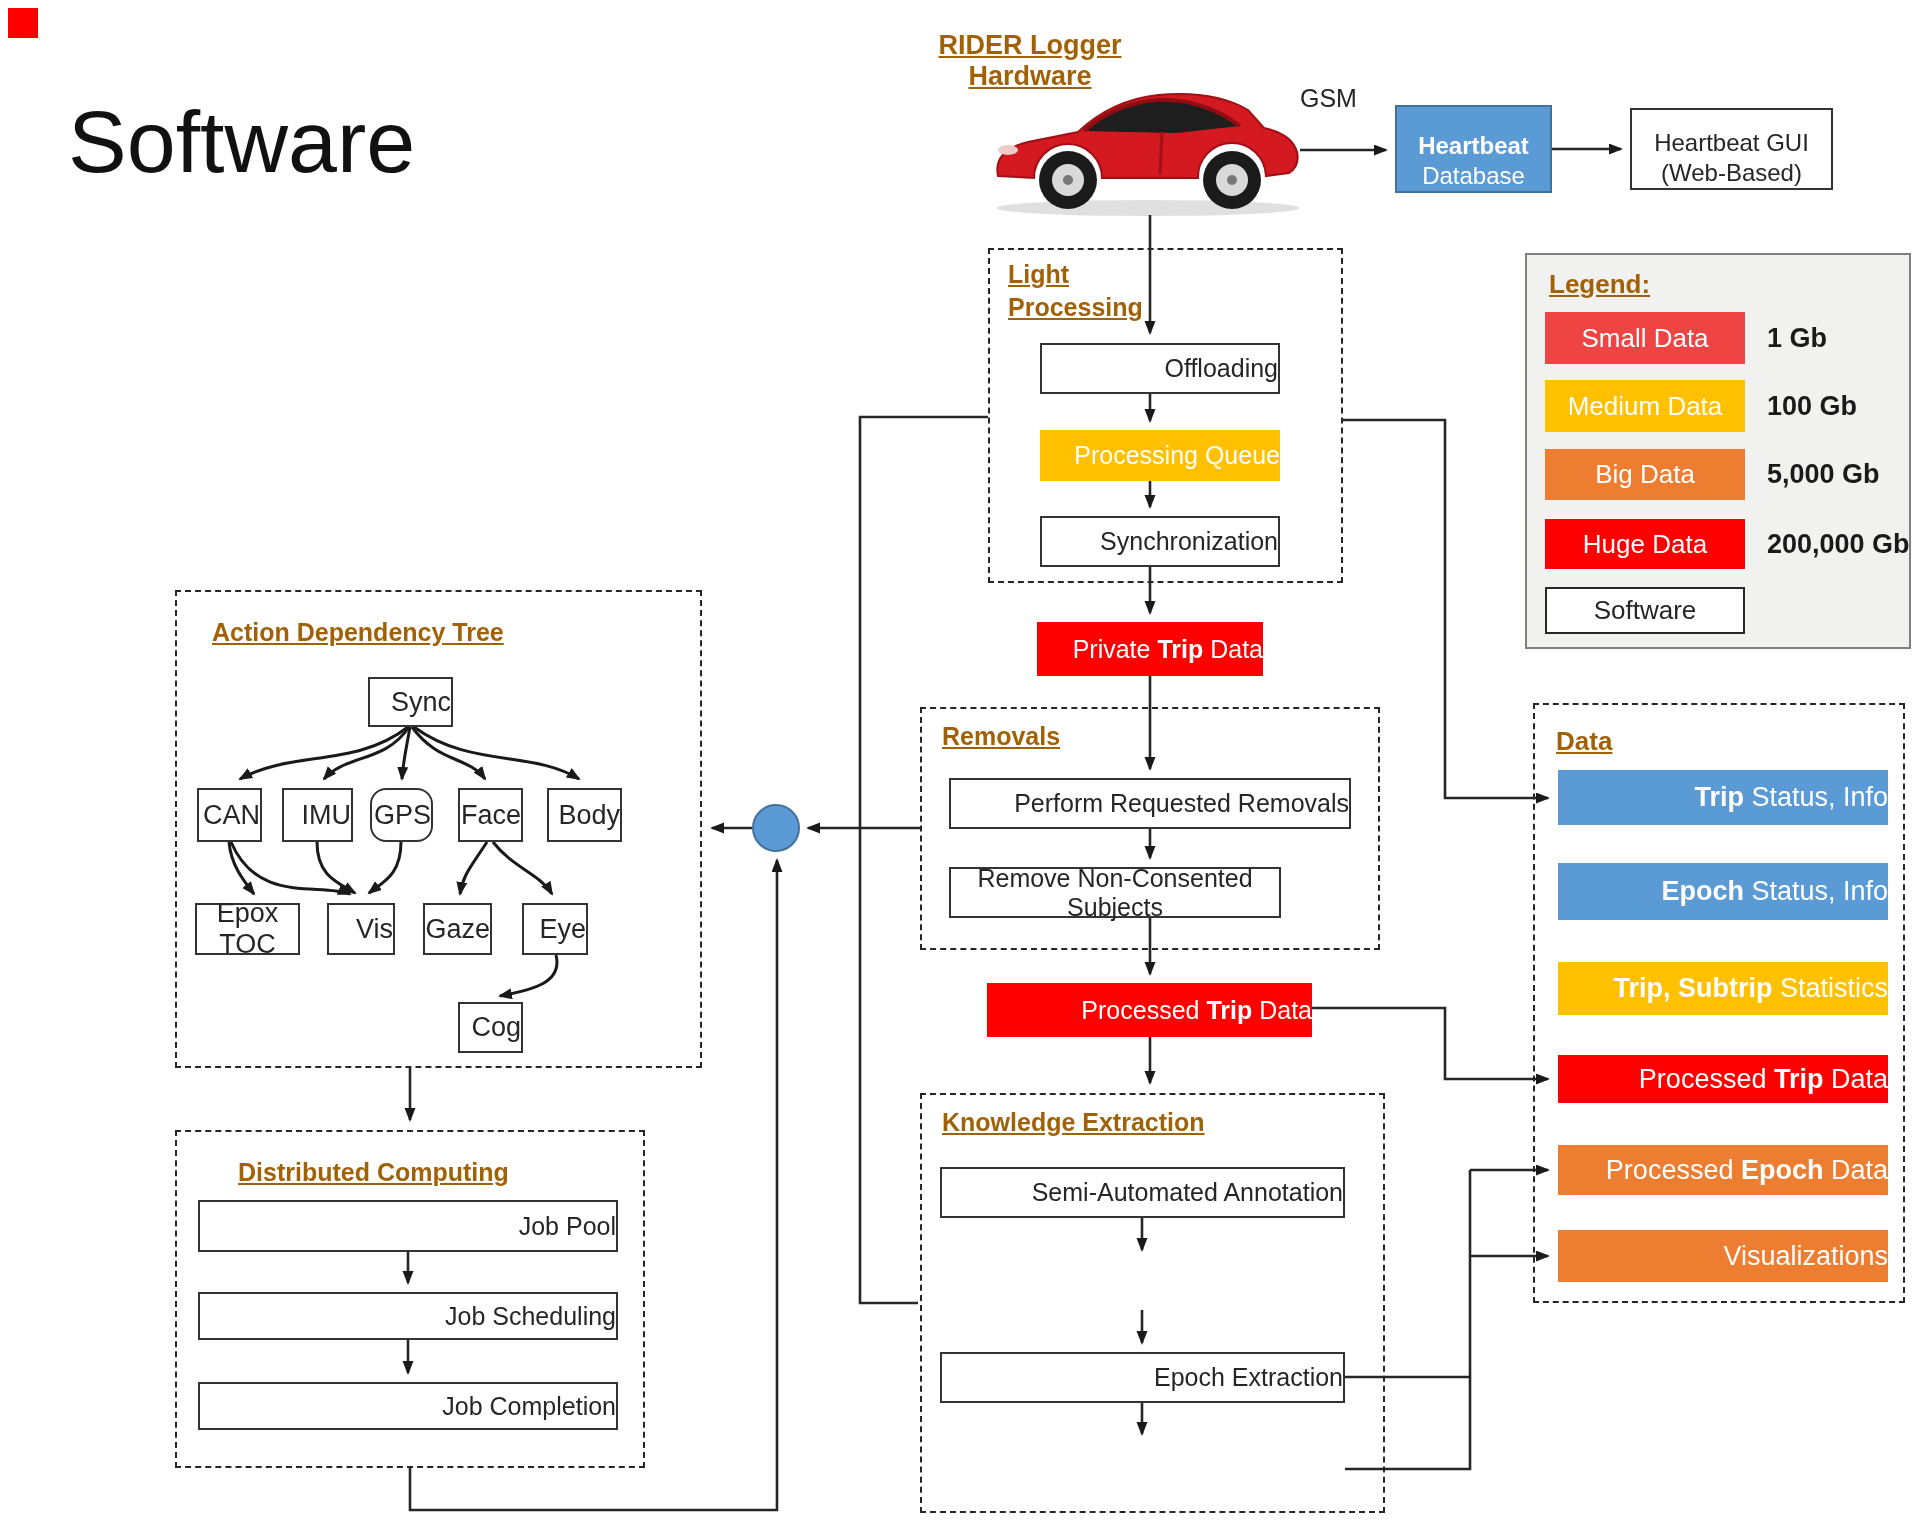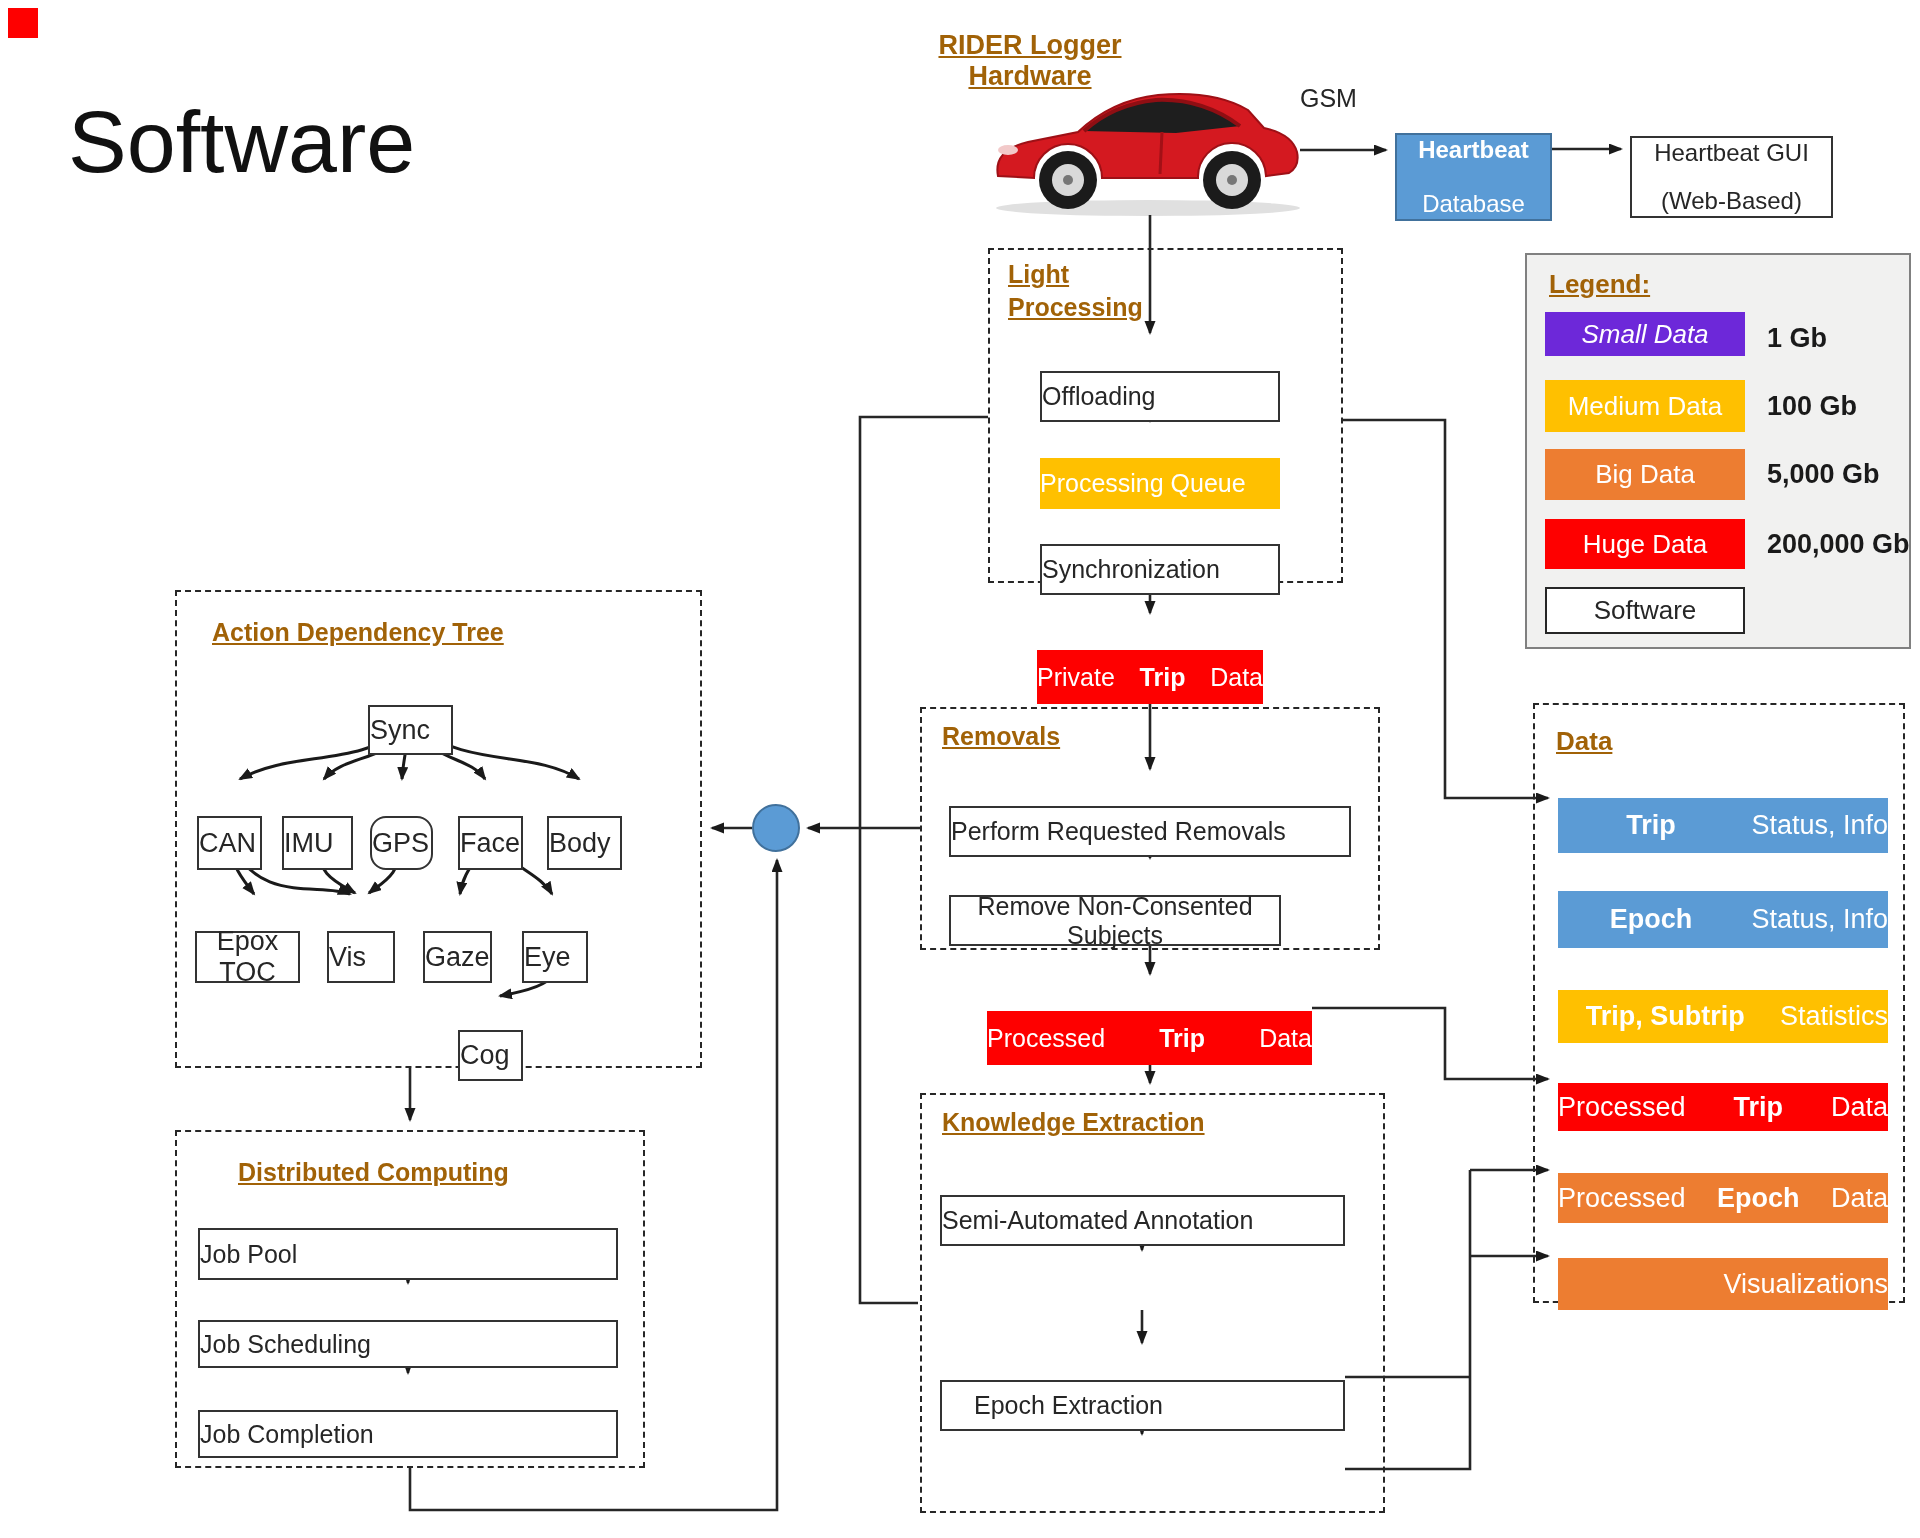--- a/index.html
+++ b/index.html
@@ -1,21 +1,21 @@
 <!DOCTYPE html>
 <html><head>
 <meta charset="utf-8">
 <style>
   html,body{margin:0;padding:0;background:#fff;}
   .canvas{position:relative;width:1920px;height:1538px;background:#ffffff;overflow:hidden;
           font-family:"Liberation Sans",sans-serif;color:#262626;}
   .abs{position:absolute;}
   .connectors{position:absolute;left:0;top:0;width:1920px;height:1538px;z-index:1;}
-  .box{position:absolute;display:flex;align-items:center;justify-content:space-between;
-       text-align:center;z-index:2;box-sizing:border-box;font-size:25px;margin-top:28px;}
+  .box{position:absolute;display:flex;align-items:center;justify-content:flex-end;
+       text-align:center;z-index:2;box-sizing:border-box;font-size:25px;}
   .wbox{background:#fff;border:2.5px solid #333;}
   .dash{position:absolute;border:2.5px dashed #262626;z-index:0;box-sizing:border-box;background:transparent;}
   .redbox{background:#FE0000;color:#fff;}
   .yellowbox{background:#FFC000;color:#fff;}
   .bluebox{background:#5B9BD5;color:#fff;border:2px solid #41719C;}
   .orangebox{background:#ED7D31;color:#fff;}
   .sect-title{position:absolute;font-weight:bold;font-size:25px;z-index:2;color:#a16207;text-decoration:underline;}
   .bars span,.rb span{white-space:pre;}
   .b{font-weight:bold;}
   .legend-panel{position:absolute;left:1525px;top:253px;width:386px;height:396px;
@@ -165,21 +165,21 @@
   <div class="box wbox node" style="left:458px;top:1002px;width:65px;height:51px;">Cog</div>
 
   <div class="dash" style="left:175px;top:1130px;width:470px;height:338px;"></div>
   <div class="sect-title" style="left:238px;top:1158px;">Distributed Computing</div>
   <div class="box wbox" style="left:198px;top:1292px;width:420px;height:48px;">Job Scheduling</div>
   <div class="box wbox" style="left:198px;top:1200px;width:420px;height:52px;">Job Pool</div>
   <div class="box wbox" style="left:198px;top:1382px;width:420px;height:48px;">Job Completion</div>
 
   <div class="legend-panel">
     <div class="sect-title" style="left:22px;top:14px;font-size:26px;">Legend:</div>
-    <div class="chip" style="top:57px;height:44px;background:#6d28d9;font-style:italic;">Small Data</div>
+    <div class="chip" style="top:57px;height:52px;background:#ef4444;">Small Data</div>
     <div class="chip-val" style="top:57px;height:52px;">1 Gb</div>
     <div class="chip" style="top:125px;height:52px;background:#FFC000;">Medium Data</div>
     <div class="chip-val" style="top:125px;height:52px;">100 Gb</div>
     <div class="chip" style="top:194px;height:51px;background:#ED7D31;">Big Data</div>
     <div class="chip-val" style="top:194px;height:51px;">5,000 Gb</div>
     <div class="chip" style="top:264px;height:50px;background:#FE0000;">Huge Data</div>
     <div class="chip-val" style="top:264px;height:50px;">200,000 Gb</div>
     <div class="chip" style="top:332px;height:47px;background:#fff;border:2.5px solid #262626;color:#262626;">Software</div>
   </div>
 

